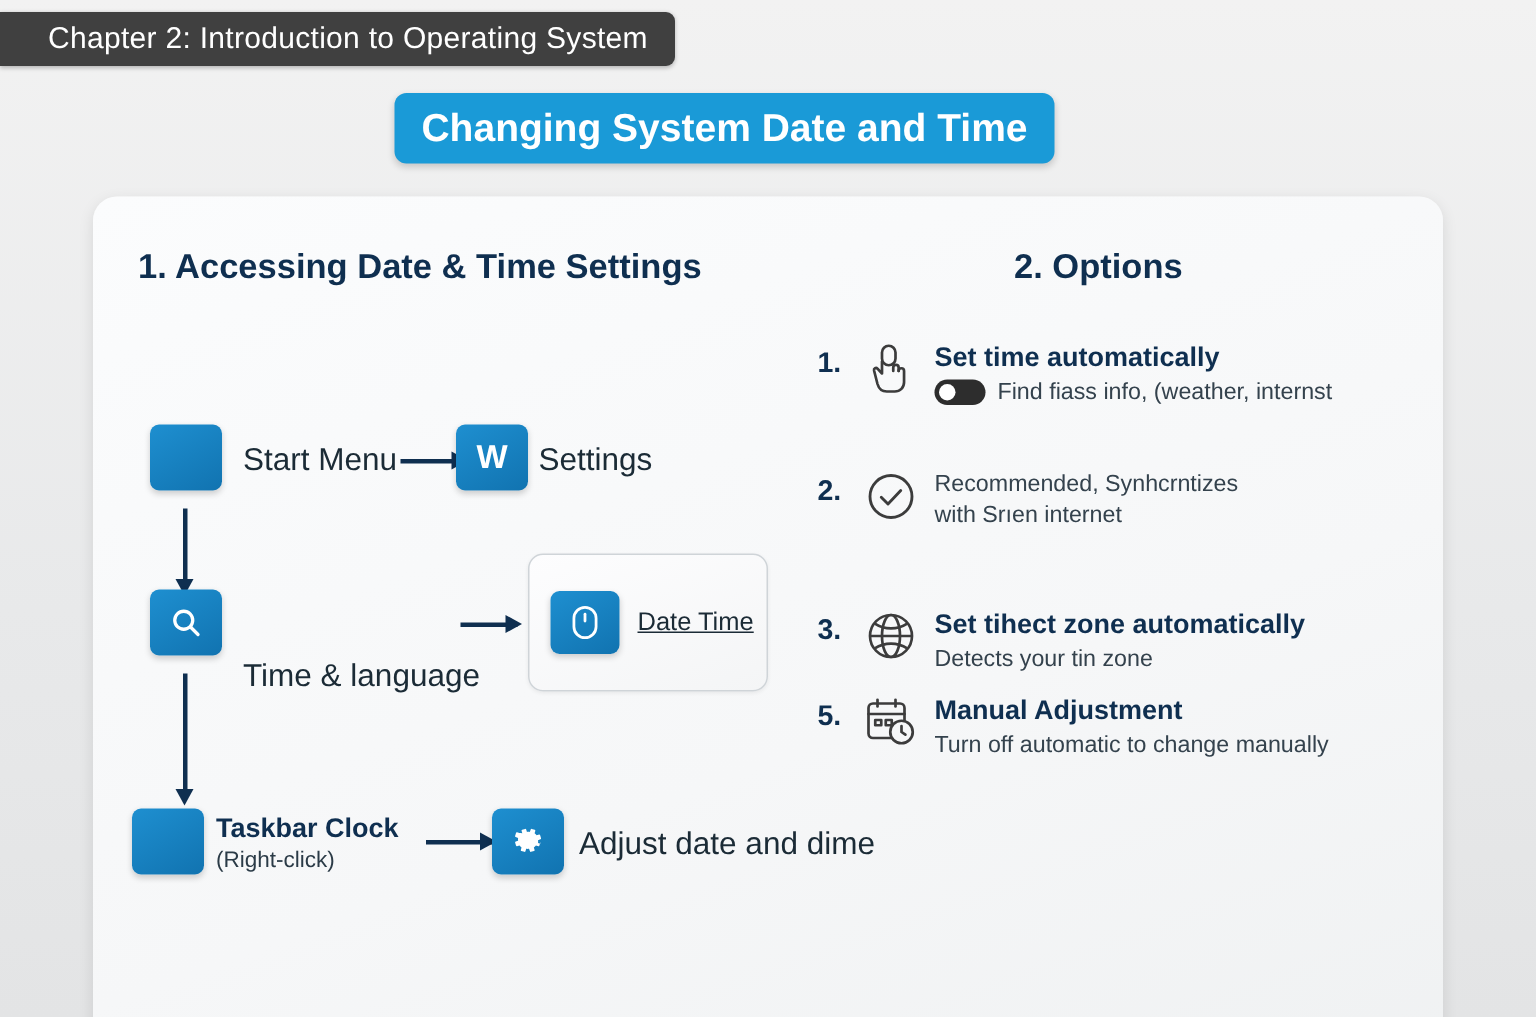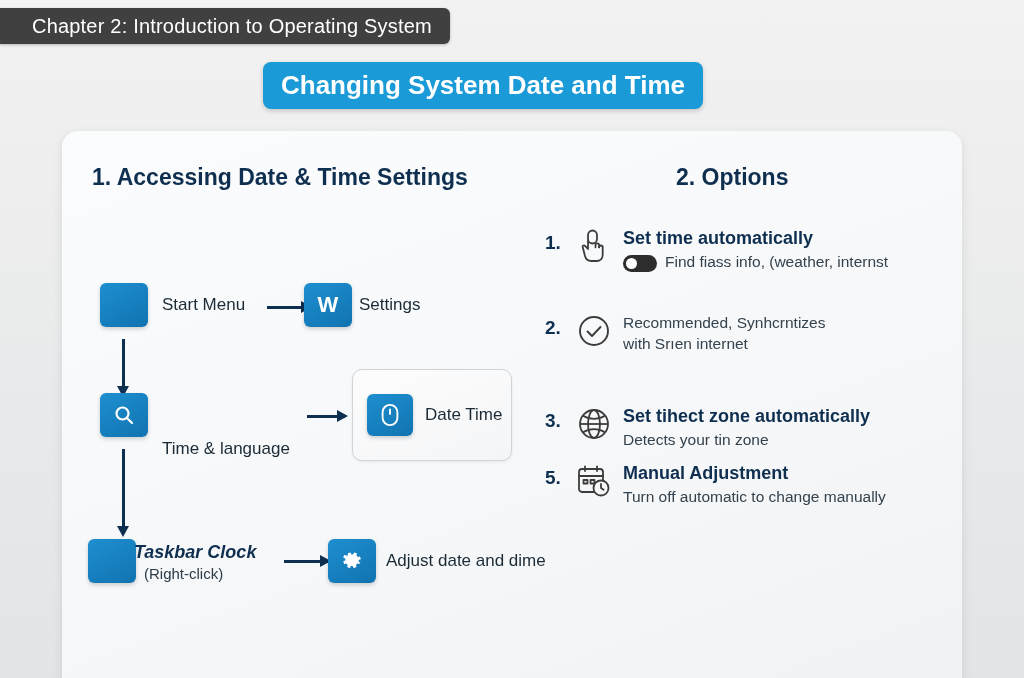--- a/index.html
+++ b/index.html
@@ -89,21 +89,21 @@
     justify-content: center;
     color: #ffffff;
   }
   .tile.small {
     width: 46px;
     height: 42px;
   }
   .flow-label {
     position: absolute;
     color: #1b2b36;
-    font-size: 17px;
+    font-size: 21px;
   }
   .flow-label.bold {
     font-weight: bold;
     font-size: 18px;
     color: #0f2f50;
   }
   .sub-label {
     position: absolute;
     color: #2b3b47;
     font-size: 15px;
@@ -151,20 +151,21 @@
     box-shadow: 0 1px 3px rgba(0,0,0,0.07);
     display: flex;
     align-items: center;
     padding-left: 14px;
     box-sizing: border-box;
   }
   .datetime-box .label {
     margin-left: 12px;
     color: #1b2b36;
     font-size: 17px;
+    text-decoration: underline;
   }
 
   
   .option {
     position: absolute;
     left: 483px;
     width: 400px;
     display: flex;
     align-items: flex-start;
   }
@@ -192,21 +193,21 @@
     color: #0f2f50;
     font-size: 18px;
     font-weight: bold;
     line-height: 22px;
   }
   .option .t-sub {
     color: #34424d;
     font-size: 15.5px;
     line-height: 21px;
     display: flex;
-    align-items: flex-end;
+    align-items: center;
     margin-top: 2px;
   }
   .toggle {
     display: inline-block;
     width: 34px;
     height: 17px;
     border-radius: 9px;
     background: #2d2d2d;
     position: relative;
     margin-right: 8px;
@@ -271,21 +272,21 @@
           <rect x="3" y="2" width="16" height="22" rx="8"></rect>
           <line x1="11" y1="7" x2="11" y2="12" stroke-linecap="round"></line>
         </svg>
       </div>
       <div class="label">Date Time</div>
     </div>
 
     <div class="arrow-v" style="left:60px; top:318px; height:78px;"></div>
 
     <div class="tile" style="left:26px; top:408px;"></div>
-    <div class="flow-label bold" style="left:72px; top:411px;font-style:italic;">Taskbar Clock</div>
+    <div class="flow-label bold" style="left:82px; top:411px;">Taskbar Clock</div>
     <div class="sub-label" style="left:82px; top:434px;">(Right-click)</div>
 
     <div class="arrow-h" style="left:222px; top:429px; width:44px;"></div>
 
     <div class="tile" style="left:266px; top:408px;">
       <svg width="24" height="24" viewBox="0 0 24 24" fill="#ffffff">
         <path d="M12 8.2a3.8 3.8 0 1 0 0 7.6 3.8 3.8 0 0 0 0-7.6zm0 5.9a2.1 2.1 0 1 1 0-4.2 2.1 2.1 0 0 1 0 4.2z"></path>
         <path d="M20.3 13.5l-1.6-.5c.1-.6.1-1.3 0-1.9l1.6-.6a.6.6 0 0 0 .4-.7l-.6-2a.6.6 0 0 0-.7-.4l-1.6.5a7.6 7.6 0 0 0-1.4-1.4l.5-1.6a.6.6 0 0 0-.4-.7l-2-.6a.6.6 0 0 0-.7.4l-.6 1.6c-.6-.1-1.3-.1-1.9 0l-.5-1.6a.6.6 0 0 0-.7-.4l-2 .6a.6.6 0 0 0-.4.7l.5 1.6A7.6 7.6 0 0 0 6.3 6.4l-1.6-.5a.6.6 0 0 0-.7.4l-.6 2a.6.6 0 0 0 .4.7l1.6.6c-.1.6-.1 1.3 0 1.9l-1.6.5a.6.6 0 0 0-.4.7l.6 2a.6.6 0 0 0 .7.4l1.6-.5c.4.5.9 1 1.4 1.4l-.5 1.6a.6.6 0 0 0 .4.7l2 .6a.6.6 0 0 0 .7-.4l.5-1.6c.6.1 1.3.1 1.9 0l.6 1.6a.6.6 0 0 0 .7.4l2-.6a.6.6 0 0 0 .4-.7l-.5-1.6c.5-.4 1-.9 1.4-1.4l1.6.5a.6.6 0 0 0 .7-.4l.6-2a.6.6 0 0 0-.4-.7z"></path>
       </svg>
     </div>

